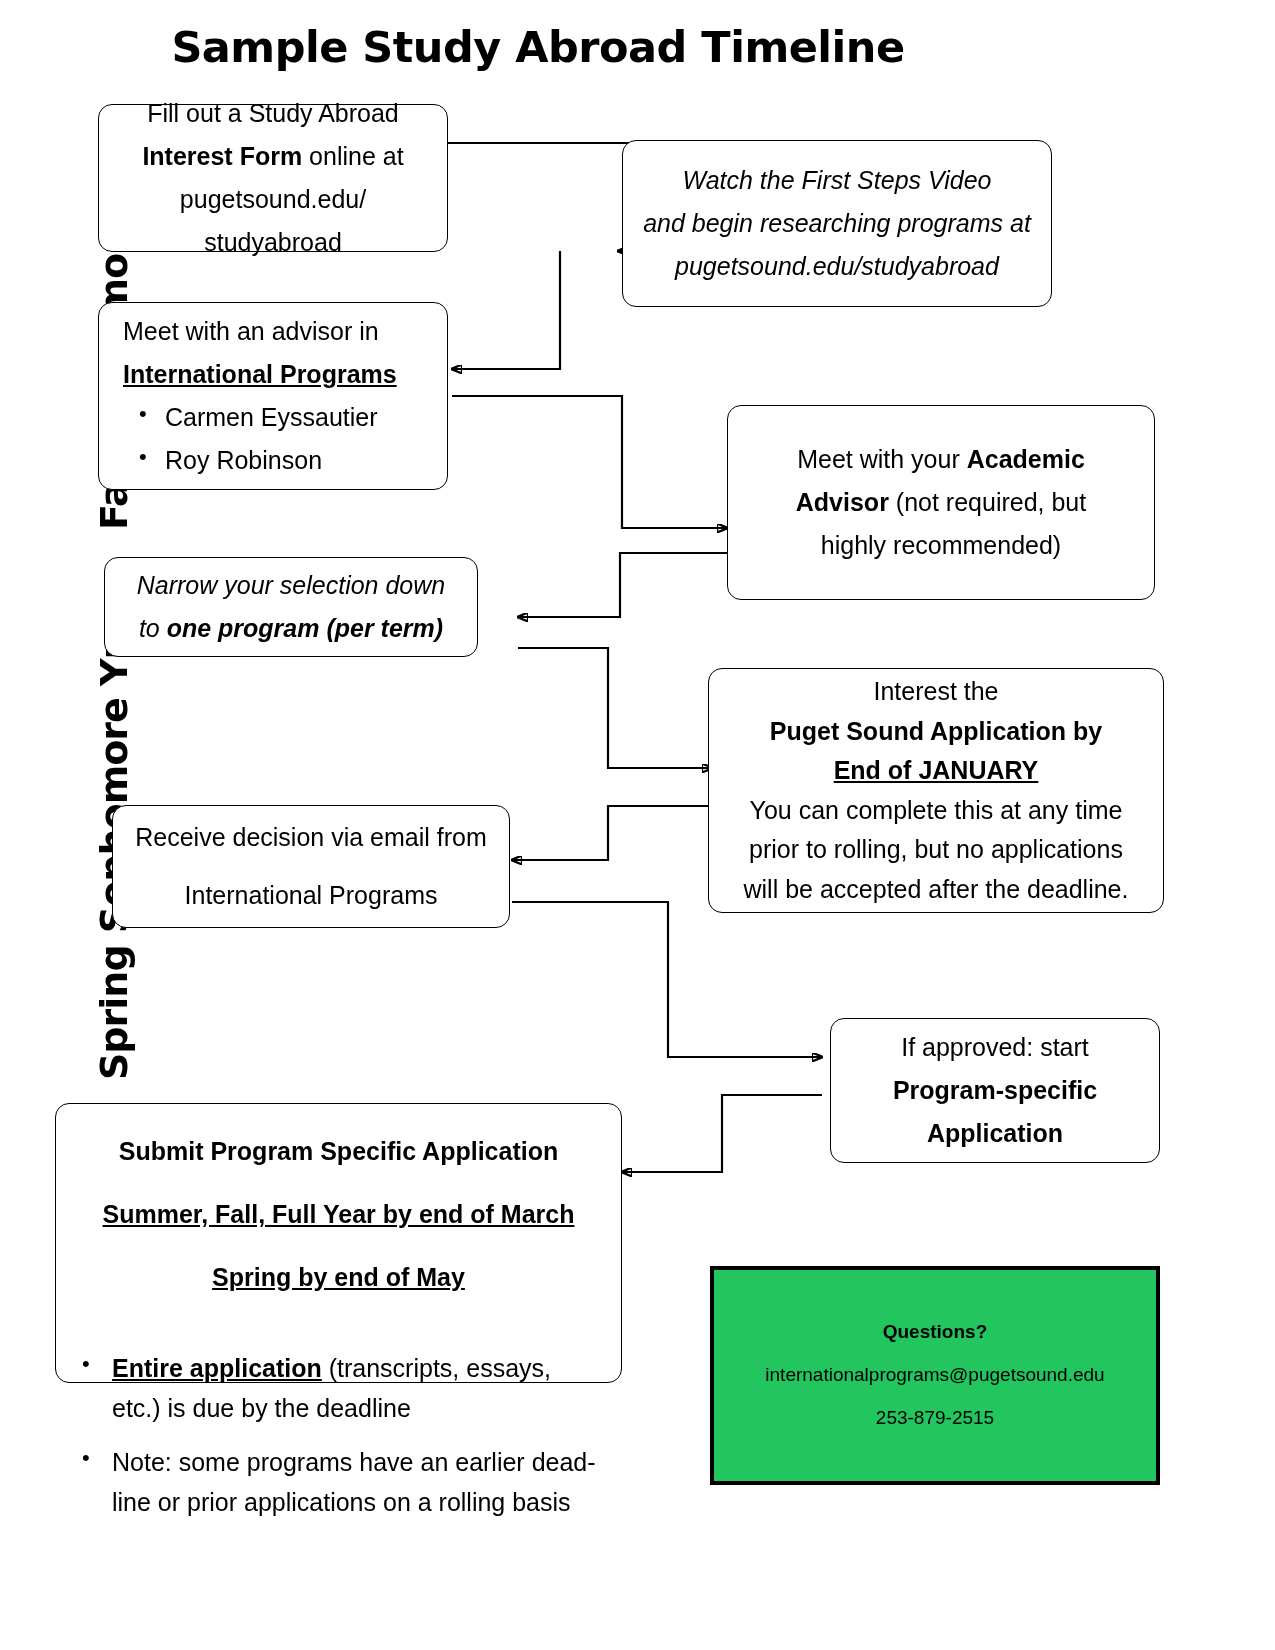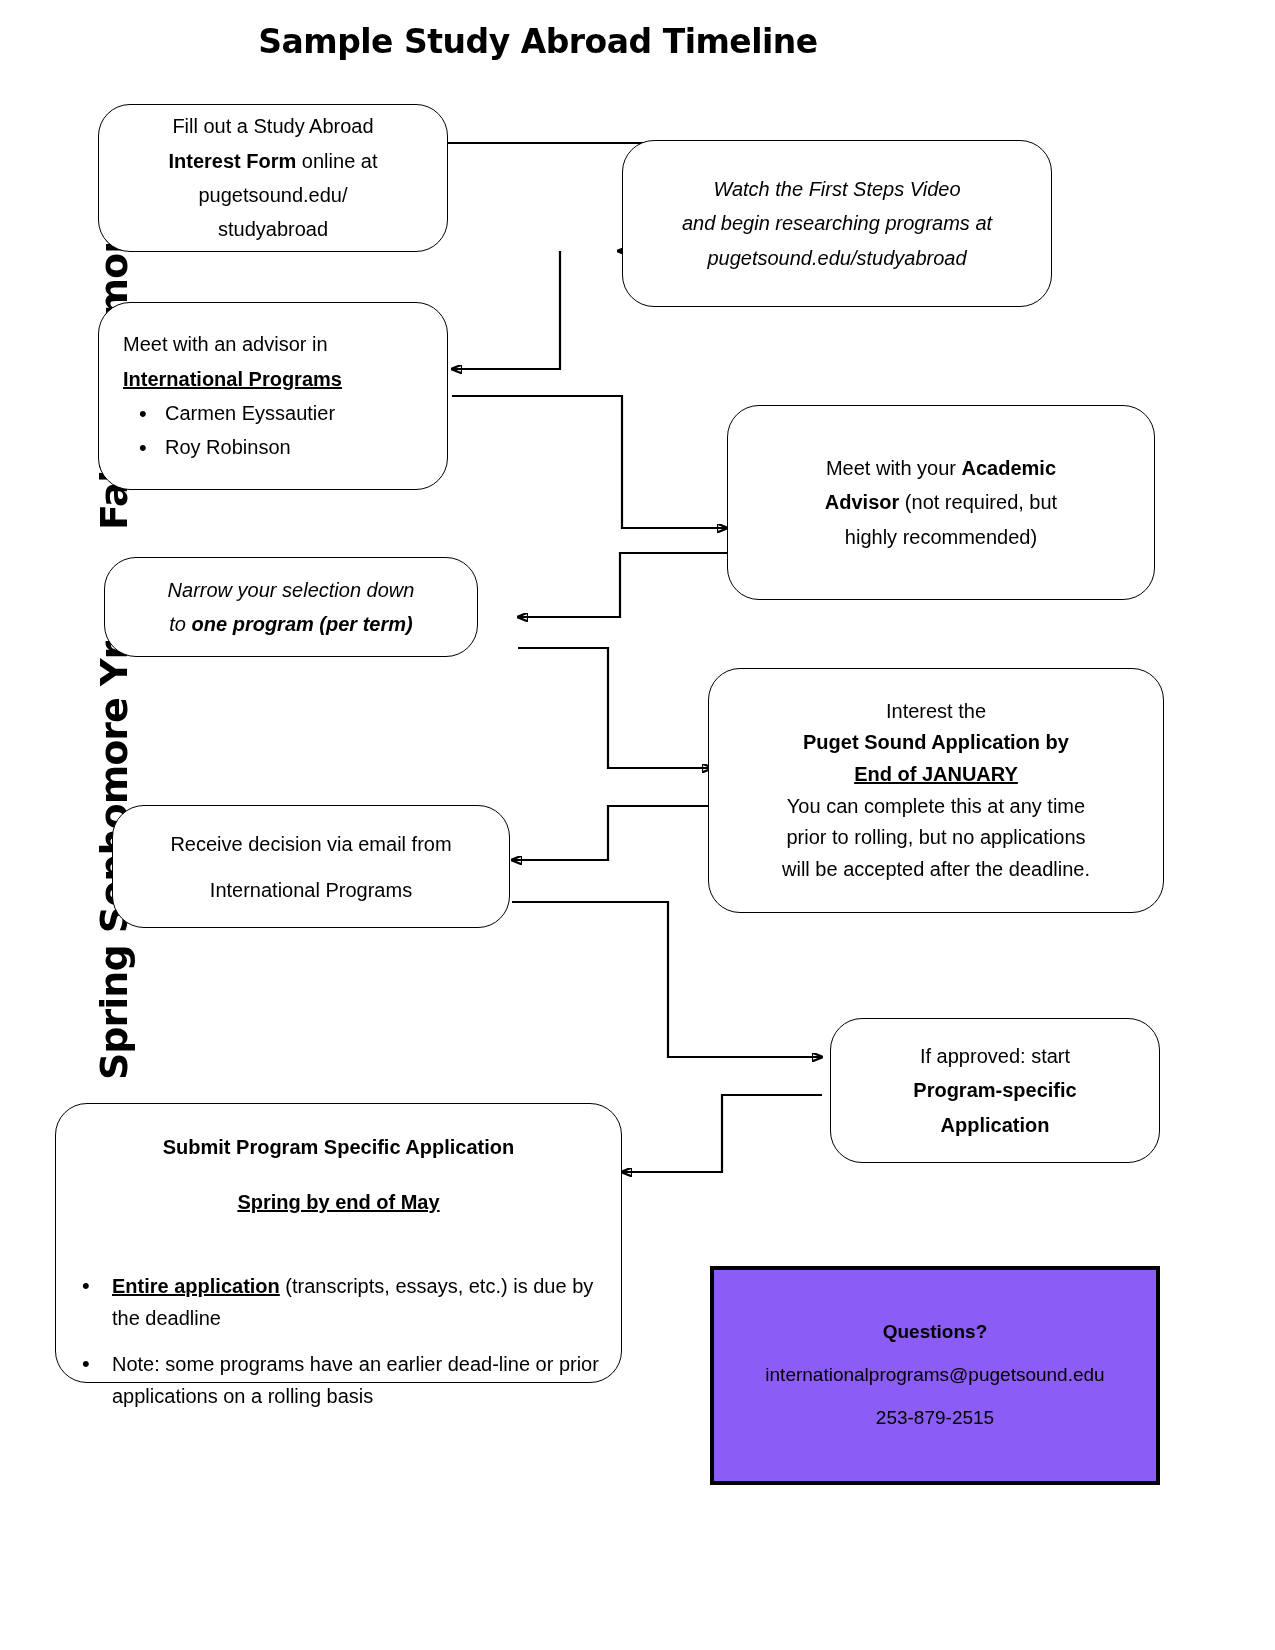--- a/index.html
+++ b/index.html
@@ -4,47 +4,47 @@
 <style>
   html,body{margin:0;padding:0;background:#ffffff;}
   body{width:1275px;height:1650px;position:relative;overflow:hidden;
        font-family:"Liberation Sans",sans-serif;color:#000;}
 
   #canvas{position:absolute;left:0;top:0;width:1275px;height:1650px;}
 
   
   .title{
     position:absolute;left:0;top:22px;width:1076px;text-align:center;
-    font-size:33px;font-weight:bold;letter-spacing:-0.5px;
+    font-size:43px;font-weight:bold;letter-spacing:-0.5px;
     font-family:"DejaVu Sans",sans-serif;
   }
 
   
   .yearlabel{
     position:absolute;
     font-family:"DejaVu Sans",sans-serif;
     font-weight:bold;font-size:38px;
     transform-origin:0 0;
     transform:rotate(-90deg);
     white-space:nowrap;
     letter-spacing:-1px;
   }
 
   
   .box{
     position:absolute;
     box-sizing:border-box;
     border:1.6px solid #000;
-    border-radius:32px;
+    border-radius:14px;
     background:#fff;
     display:flex;
     flex-direction:column;
     justify-content:center;
     font-family:"Liberation Sans",sans-serif;
-    font-size:20px;
+    font-size:25px;
     line-height:1.72;
     padding:6px 14px;
   }
   .box.center{text-align:center;}
   .box.left{text-align:left;}
   .box p{margin:0;}
   .b{font-weight:bold;}
   .bu{font-weight:bold;text-decoration:underline;}
 
   
@@ -57,21 +57,21 @@
   ul.bl2{margin:0;padding:0;list-style:none;}
   ul.bl2 li{position:relative;padding-left:40px;margin:0 0 14px 0;text-align:left;line-height:1.6;}
   ul.bl2 li:last-child{margin-bottom:0;}
   ul.bl2 li::before{
     content:"\2022";position:absolute;left:10px;top:-2px;font-size:22px;
   }
 
   
   .qbox{
     position:absolute;box-sizing:border-box;
-    border:4px solid #000;border-radius:0;background:#8b5cf6;
+    border:4px solid #000;border-radius:0;background:#22c55e;
     display:flex;flex-direction:column;justify-content:center;text-align:center;
     font-family:"Liberation Sans",sans-serif;
     font-size:19px;line-height:2.25;
     padding:4px 10px;
   }
   .qbox p{margin:0;}
 
   svg.conn{position:absolute;left:0;top:0;width:1275px;height:1650px;pointer-events:none;}
   svg.conn path,svg.conn line{stroke:#000;stroke-width:2.2;fill:none;}
 </style>
@@ -159,20 +159,21 @@
   </div>
 
   <div class="box center" style="left:830px; top:1018px; width:330px; height:145px;">
     <p>If approved: start</p>
     <p class="b">Program-specific</p>
     <p class="b">Application</p>
   </div>
 
   <div class="box center" style="left:55px; top:1103px; width:567px; height:280px; padding:14px 16px; line-height:1.55; justify-content:flex-start;">
     <p class="b" style="margin-top:14px;">Submit Program Specific Application</p>
+    <p class="bu" style="margin-top:24px;">Summer, Fall, Full Year by end of March</p>
     <p class="bu" style="margin-top:24px;">Spring by end of May</p>
     <ul class="bl2" style="margin-top:52px;">
       <li><span class="bu">Entire application</span><span> (transcripts, essays, etc.) is due by the deadline</span></li>
       <li>Note: some programs have an earlier dead-line or prior applications on a rolling basis</li>
     </ul>
   </div>
 
   <div class="qbox" style="left:710px; top:1266px; width:450px; height:219px;">
     <p class="b">Questions?</p>
     <p>internationalprograms@pugetsound.edu</p>

